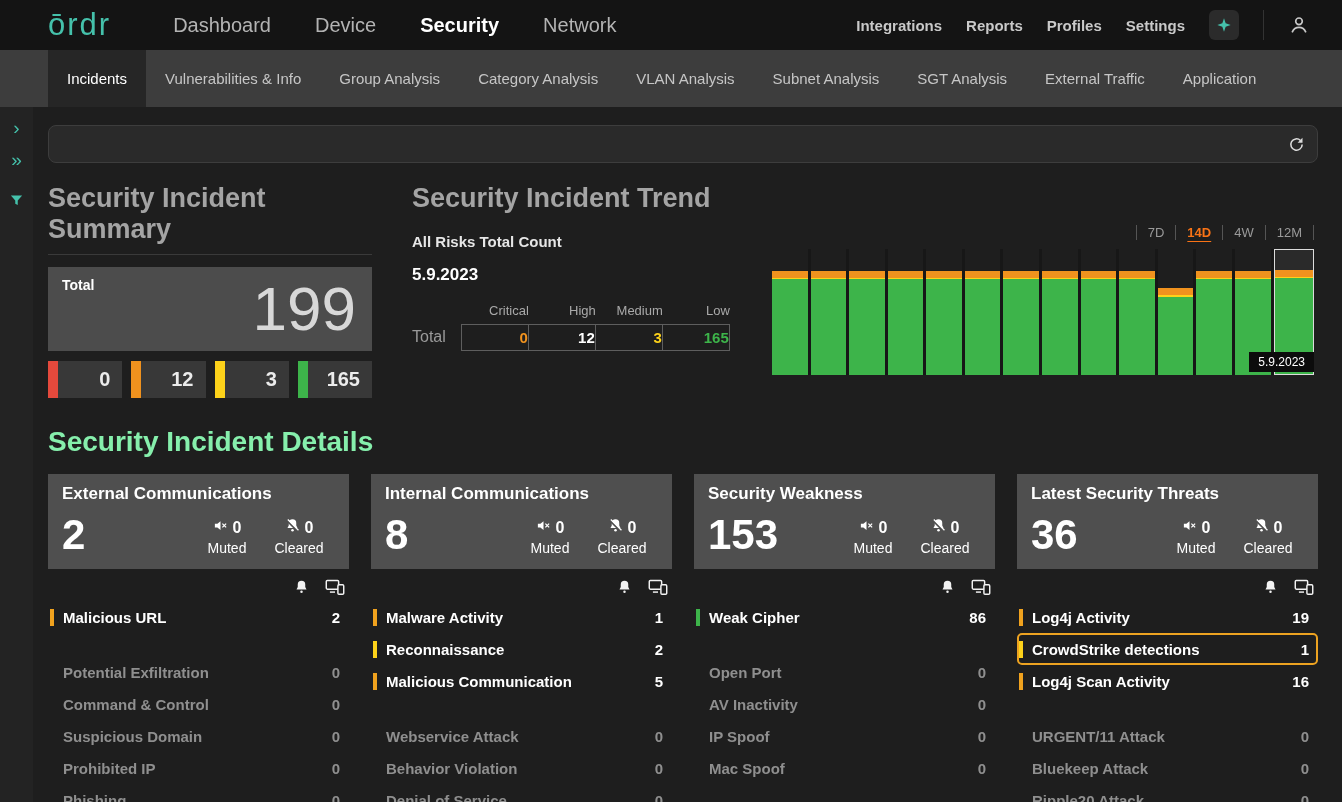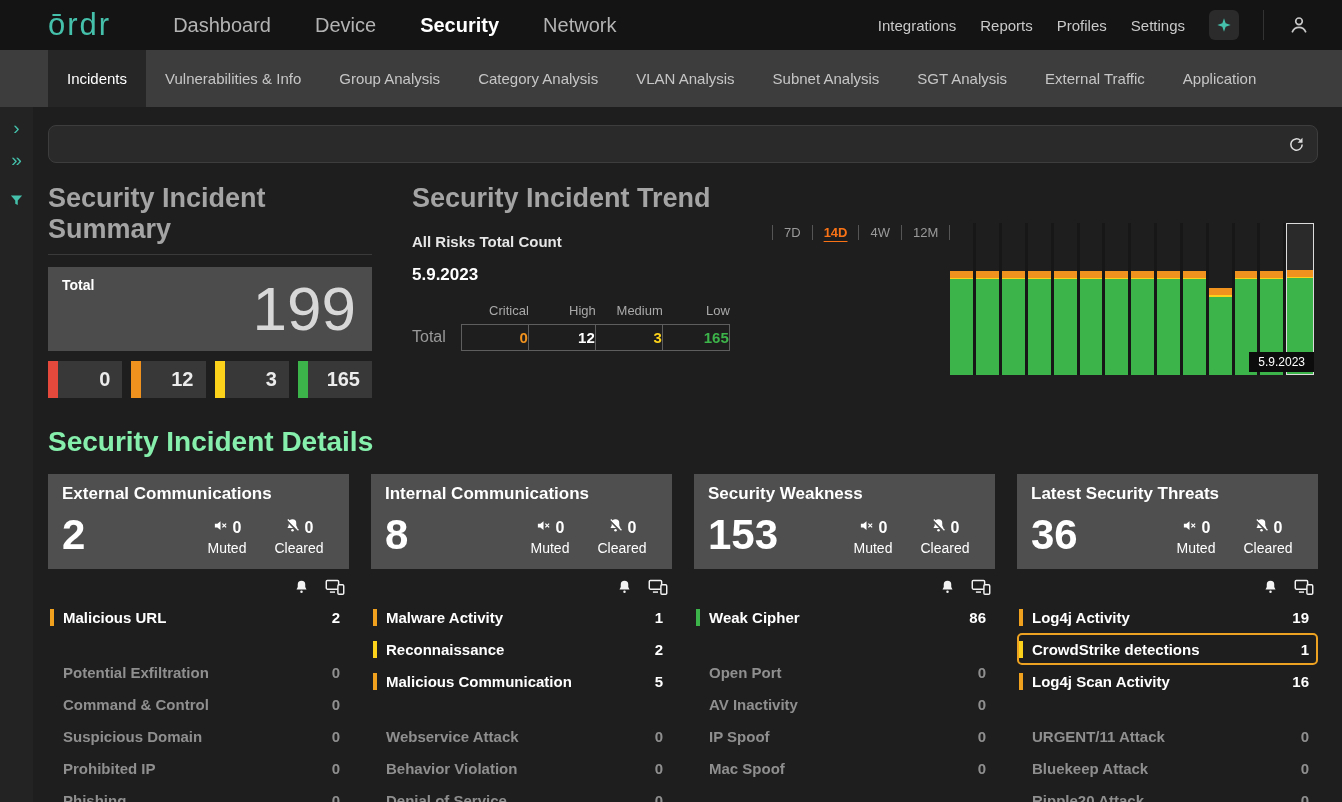--- a/index.html
+++ b/index.html
@@ -9,21 +9,21 @@
     font-family:"Liberation Sans", sans-serif;
     -webkit-font-smoothing:antialiased;
   }
   
   .topbar { height:50px; background:#141414; display:flex; align-items:center; padding:0 20px 0 48px; }
   .brand { color:#45c1ab; font-size:31px; font-weight:400; letter-spacing:2px; cursor:pointer; }
   .main-nav { display:flex; gap:44px; margin-left:62px; }
   .nav-item { color:#b3b3b3; font-size:20px; cursor:pointer; }
   .nav-item.active { color:#fff; font-weight:bold; }
   .top-right { margin-left:auto; display:flex; align-items:center; gap:24px; }
-  .top-right .nav-sm { color:#c9c9c9; font-size:15px; cursor:pointer; }
+  .top-right .nav-sm { color:#c9c9c9; font-size:15px; cursor:pointer;font-weight:bold; }
   .app-box { width:30px; height:30px; background:#2b2b2b; border-radius:6px; display:flex; align-items:center; justify-content:center; cursor:pointer; }
   .v-div { width:1px; height:30px; background:#333; }
   .user-btn { cursor:pointer; display:flex; align-items:center; padding-right:12px; }
   
   .tabbar { height:57px; background:#3d3d3d; display:flex; align-items:stretch; padding-left:48px; }
   .tab { display:flex; align-items:center; padding:0 19px; color:#c6c6c6; font-size:15px; cursor:pointer; white-space:nowrap; }
   .tab.active { background:#262626; color:#fff; }
   
   .body-row { display:flex; height:707px; }
   .rail { width:33px; background:#232323; display:flex; flex-direction:column; align-items:center; padding-top:10px; gap:10px; flex:none; }
@@ -47,21 +47,21 @@
   .trend { flex:1; margin-left:40px; position:relative; height:192px; }
   .trend-left { width:350px; }
   .subtitle { color:#e6e6e6; font-size:15px; font-weight:bold; margin-top:10px; }
   .date { color:#fff; font-size:17px; font-weight:bold; margin-top:15px; }
   .sev-table { display:flex; align-items:flex-end; margin-top:18px; }
   .total-lbl { color:#9a9a9a; font-size:16px; margin-right:16px; padding-bottom:5px; }
   .sev-cols { display:flex; }
   .sev-col { width:68px; text-align:right; margin-left:-1px; }
   .sev-head { color:#a9a9a9; font-size:13px; margin-bottom:6px; }
   .sev-val { border:1px solid #5e5e5e; height:27px; line-height:25px; font-size:15px; font-weight:bold; }
-  .trend-chart { position:absolute; left:360px; right:4px; top:40px; bottom:0; display:flex; }
+  .trend-chart { position:absolute; left:360px; right:4px; top:40px; bottom:0; display:flex; flex-direction:column; }
   .ranges { display:flex; justify-content:flex-end; align-items:center; height:18px; margin-bottom:8px; }
   .range { color:#9a9a9a; font-size:13px; padding:0 11px; border-right:1px solid #555; cursor:pointer; }
   .range:first-child { border-left:1px solid #555; }
   .range.active { color:#f97316; font-weight:bold; text-decoration:underline; text-underline-offset:4px;text-align:right; }
   .chart-area { flex:1; position:relative; display:flex; align-items:stretch; }
   .bar-col { flex:1; position:relative; display:flex; flex-direction:column; justify-content:flex-end; cursor:pointer; }
   .bar-col::after { content:''; position:absolute; right:0; top:0; bottom:0; width:3px; background:#171717; }
   .bar-col:last-child::after { display:none; }
   .bar-stack { display:flex; flex-direction:column; margin-right:3px; }
   .bar-col:last-child .bar-stack { margin-right:0; }

